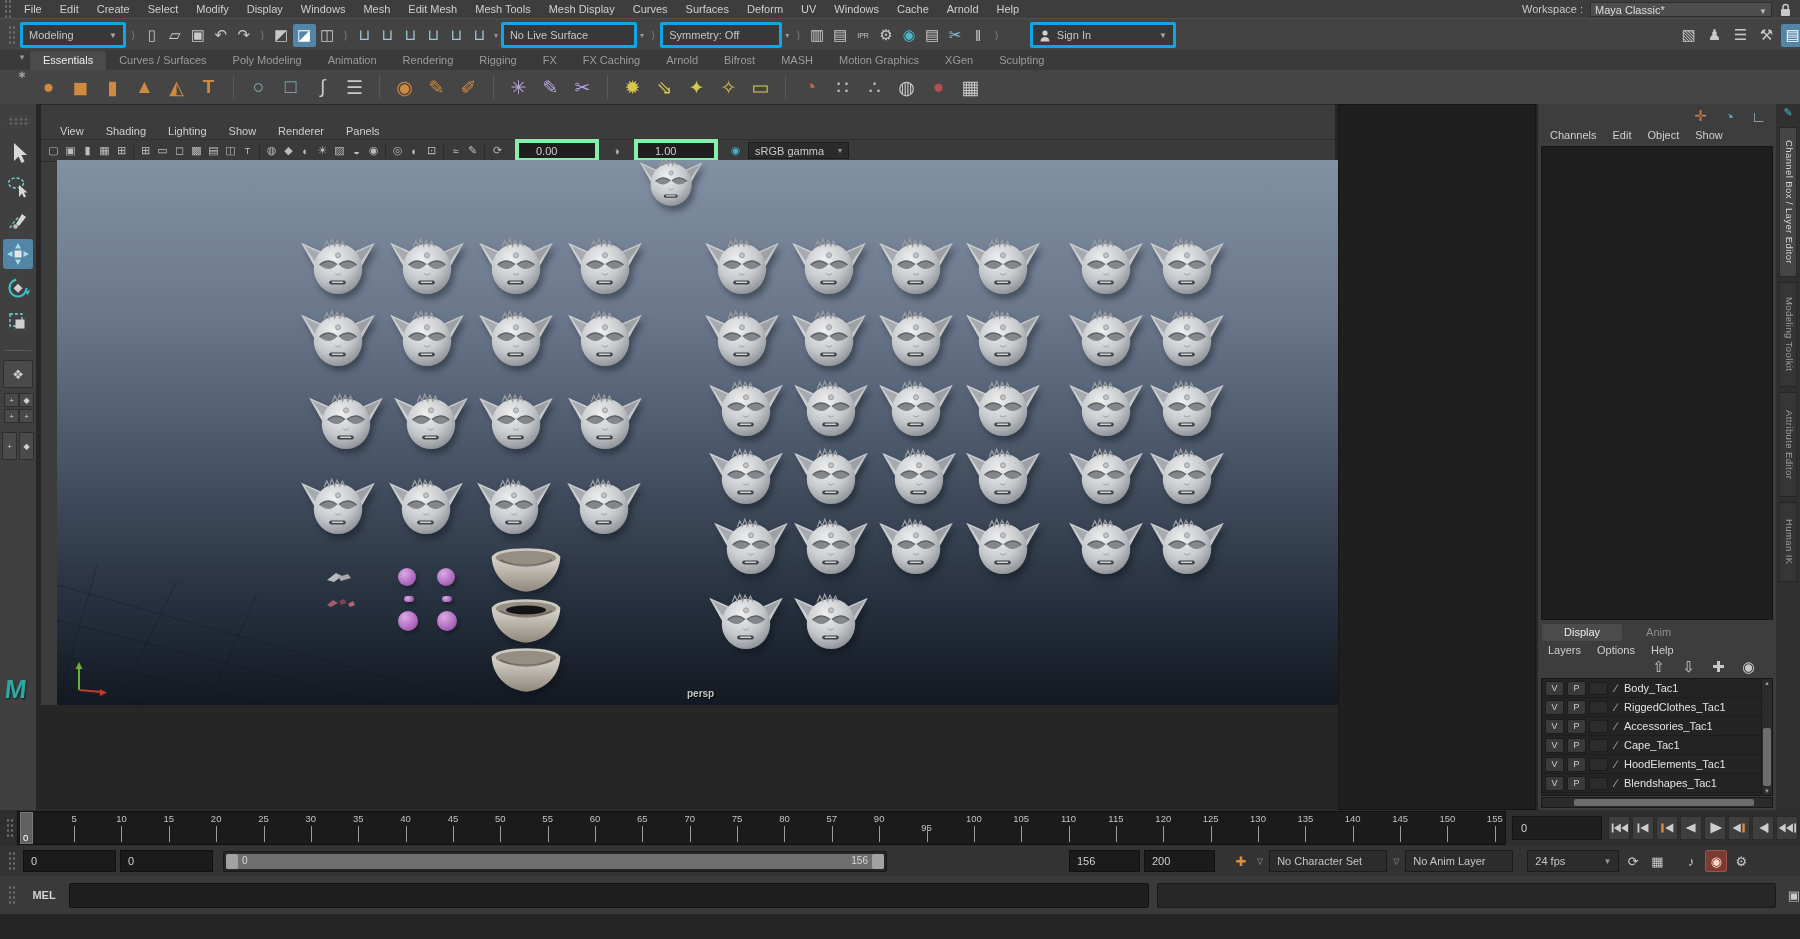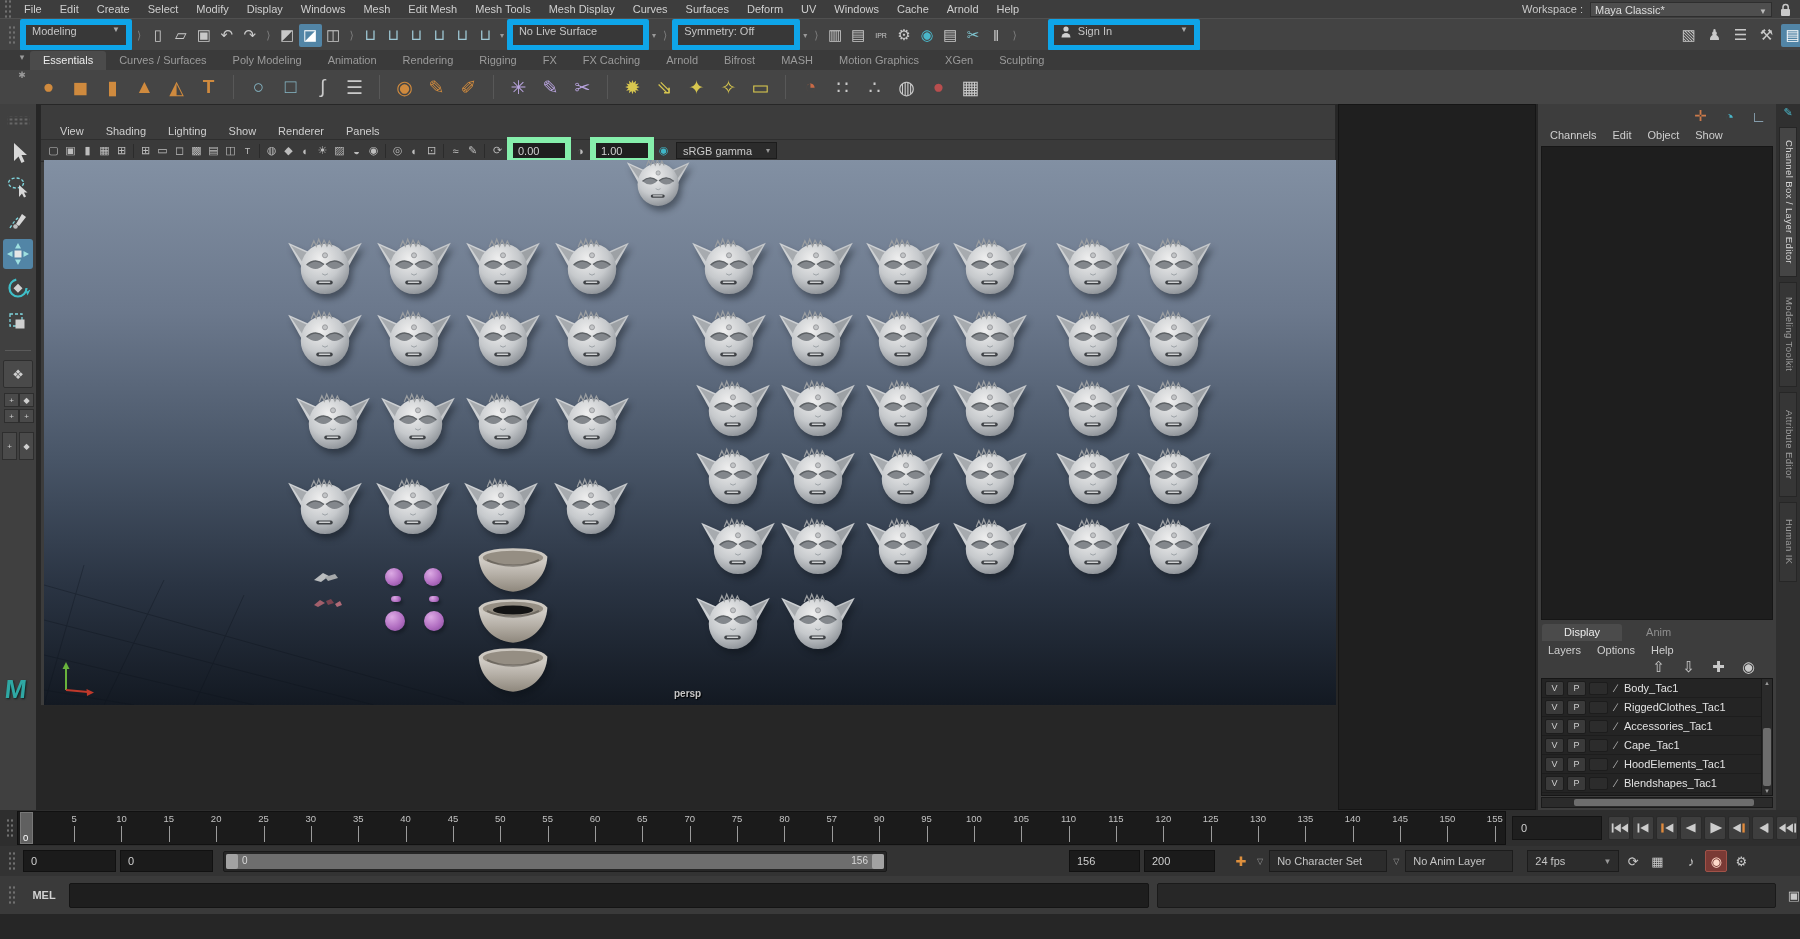--- a/index.html
+++ b/index.html
@@ -12,21 +12,21 @@
   
   #menubar{left:0;top:0;width:1800px;height:18px;background:#3d3d3d;display:flex;align-items:center}
   .mi{padding:1px 9px;color:#cfcfcf;cursor:default;white-space:nowrap}
   #workspace{margin-left:auto;display:flex;align-items:center;gap:7px;padding-right:8px}
   .ws-sel{width:172px;height:13px;background:#4e4e4e;border:1px solid #2e2e2e;display:flex;align-items:flex-end;
           padding:0 4px;color:#ddd}
   .ws-sel .dd{margin-left:auto;font-size:8px;color:#bbb}
   
   #statusline{left:0;top:18px;width:1800px;height:32px;background:#434343;border-top:1px solid #505050;
               border-bottom:1px solid #2c2c2c;display:flex;align-items:center;padding:0 4px;gap:1px}
-  .combo{height:20px;background:#383838;border:6px solid #0ea5e9;border-radius:2px;display:flex;
+  .combo{height:20px;background:#383838;border:3px solid #0ea5e9;border-radius:2px;display:flex;align-items:center;
          padding:0 6px;color:#c5c5c5;gap:6px;flex:none}
   .combo .dd{font-size:8px;color:#aaa;margin-left:auto}
   .icx{width:23px;height:23px;border-radius:2px;display:flex;align-items:center;justify-content:center;
        font-size:15px;color:#c9c9c9;flex:none}
   .icx.hl-blue{background:#5285a6;color:#fff}
   .garrow{color:#7d7d7d;font-size:11px;margin:0 4px;flex:none}
   
   #shelf-tabs{left:0;top:50px;width:1800px;height:20px;background:#3a3a3a;display:flex;align-items:flex-end;padding-left:30px}
   .stab{padding:3px 13px 4px;color:#9b9b9b;white-space:nowrap}
   .stab.active{background:#4b4b4b;color:#ececec;border-radius:3px 3px 0 0}
@@ -52,25 +52,25 @@
              text-shadow:1px 1px 2px #10201f}
   
   #viewport{left:40px;top:104px;width:1296px;height:602px;background:#3c3c3c;border:1px solid #272727;box-sizing:border-box}
   #vp-menus{height:21px;display:flex;align-items:flex-end;padding-left:8px;background:#3c3c3c;margin-top:13px}
   #vp-menus .mi{padding:2px 11px}
   #vp-toolbar{height:21px;display:flex;align-items:center;background:#3a3a3a;border-top:1px solid #2e2e2e;
               border-bottom:1px solid #2a2a2a;padding:0 4px;gap:1px}
   .vpic{width:17px;height:17px;display:flex;align-items:center;justify-content:center;font-size:11px;color:#bdbdbd;
         border-radius:2px;flex:none}
   .vpsep{width:1px;height:14px;background:#2b2b2b;margin:0 3px;flex:none}
-  .vpfield{width:42px;height:15px;background:#1f1f1f;border:6px solid #86efac;color:#d0d0d0;display:flex;
-           align-items:center;padding:0 5px;margin:0 0;flex:none}
+  .vpfield{width:42px;height:15px;background:#1f1f1f;border:4px solid #86efac;color:#d0d0d0;display:flex;
+           align-items:center;padding:0 17px;margin:0 8px;flex:none}
   .vp-gamma{height:15px;background:#2b2b2b;border:1px solid #1c1c1c;color:#c9c9c9;display:flex;align-items:center;
             gap:14px;padding:0 6px;margin-left:3px;flex:none}
-  #vp-scene{position:absolute;left:3px;top:55px;width:1292px;height:545px;overflow:hidden;
+  #vp-scene{position:absolute;left:16px;top:55px;width:1292px;height:545px;overflow:hidden;
             background:linear-gradient(180deg,#8290a3 0%,#6b788c 28%,#485567 55%,#2a3443 78%,#131922 100%)}
   .head{position:absolute;filter:drop-shadow(3px 5px 3px rgba(8,12,18,.4))}
   .bowl{position:absolute;filter:drop-shadow(3px 5px 3px rgba(8,12,18,.4))}
   .orb{position:absolute;border-radius:50%;
        background:radial-gradient(circle at 35% 30%,#dcaae4,#b26fc2 55%,#814697 100%);
        box-shadow:2px 3px 3px rgba(8,12,18,.35)}
   .bit{position:absolute}
   #persp-label{position:absolute;font-size:10px;font-weight:bold;color:#c6c6c6;text-shadow:1px 1px 1px #000}
   
   #empty-dock{left:1338px;top:104px;width:198px;height:706px;background:#1f1f1f;border:1px solid #151515;box-sizing:border-box}
@@ -782,21 +782,21 @@
         <span class="tick-label" style="left: calc(44.9045% + 4px);">70</span>
         <div class="tick-line" style="left: calc(44.9045% + 4px);"></div>
         <span class="tick-label" style="left: calc(48.0892% + 4px);">75</span>
         <div class="tick-line" style="left: calc(48.0892% + 4px);"></div>
         <span class="tick-label" style="left: calc(51.2739% + 4px);">80</span>
         <div class="tick-line" style="left: calc(51.2739% + 4px);"></div>
         <span class="tick-label" style="left: calc(54.4586% + 4px);">57</span>
         <div class="tick-line" style="left: calc(54.4586% + 4px);"></div>
         <span class="tick-label" style="left: calc(57.6433% + 4px);">90</span>
         <div class="tick-line" style="left: calc(57.6433% + 4px);"></div>
-        <span class="tick-label" style="left: calc(60.828% + 4px);">95</span>
+        <span class="tick-label" style="left: calc(60.828% + 4px); margin-top: 9px;">95</span>
         <div class="tick-line" style="left: calc(60.828% + 4px);"></div>
         <span class="tick-label" style="left: calc(64.0127% + 4px);">100</span>
         <div class="tick-line" style="left: calc(64.0127% + 4px);"></div>
         <span class="tick-label" style="left: calc(67.1975% + 4px);">105</span>
         <div class="tick-line" style="left: calc(67.1975% + 4px);"></div>
         <span class="tick-label" style="left: calc(70.3822% + 4px);">110</span>
         <div class="tick-line" style="left: calc(70.3822% + 4px);"></div>
         <span class="tick-label" style="left: calc(73.5669% + 4px);">115</span>
         <div class="tick-line" style="left: calc(73.5669% + 4px);"></div>
         <span class="tick-label" style="left: calc(76.7516% + 4px);">120</span>

